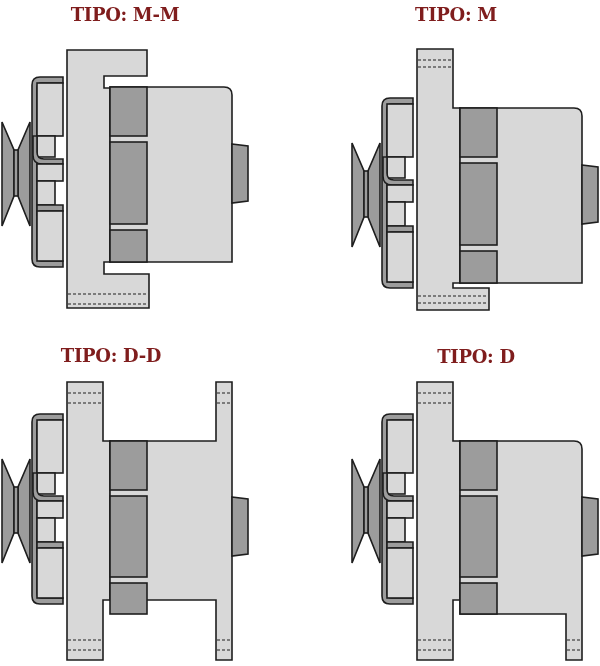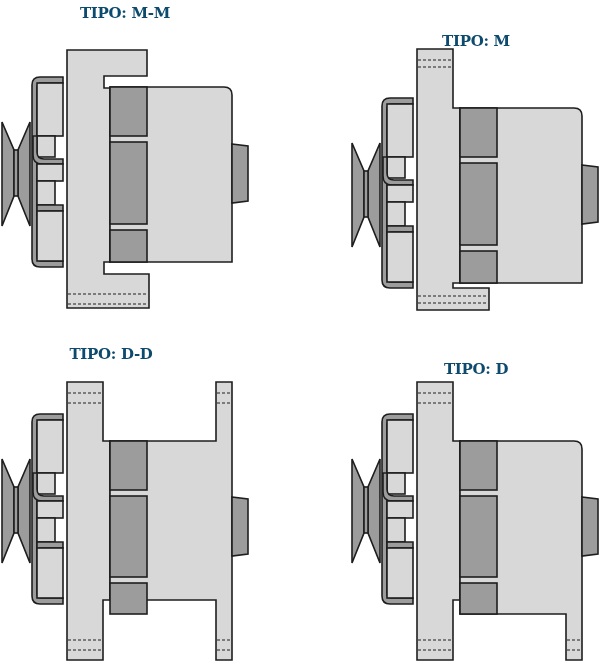--- a/index.html
+++ b/index.html
@@ -1,38 +1,38 @@
 <!DOCTYPE html>
 <html><head>
 <meta charset="utf-8">
 <style>
   html, body { margin: 0; padding: 0; background: #ffffff; }
   body { width: 600px; height: 666px; position: relative; overflow: hidden; font-family: "DejaVu Serif", serif; }
   .title {
     position: absolute;
     font-family: "DejaVu Serif", serif;
     font-weight: 900;
-    font-size: 15px;
+    font-size: 18px;
     letter-spacing: -0.3px;
-    color: #0c4a6e;
+    color: #7f1d1d;
     white-space: nowrap;
     transform: translateX(-50%);
   }
   svg.panel { position: absolute; left: 0; top: 0; overflow: visible; }
   .lt { fill: #d8d8d8; stroke: #1e1e1e; stroke-width: 1.6; stroke-linejoin: miter; }
   .dk { fill: #9c9c9c; stroke: #1e1e1e; stroke-width: 1.6; }
   .dash { stroke: #1e1e1e; stroke-width: 1.2; stroke-dasharray: 3 2; fill: none; }
 </style>
 </head>
 <body>
 
 <div class="title" style="left:125px; top:4px;">TIPO: M-M</div>
-<div class="title" style="left:476px; top:4px;margin-top:28px;">TIPO: M</div>
+<div class="title" style="left:456px; top:4px;">TIPO: M</div>
 <div class="title" style="left:111px; top:345px;">TIPO: D-D</div>
-<div class="title" style="left:476px; top:360px;">TIPO: D</div>
+<div class="title" style="left:476px; top:346px;">TIPO: D</div>
 
 <svg class="panel" width="600" height="666" viewBox="0 0 600 666">
   <defs>
 
     <g id="frontend">
 
       <g>
         <path class="dk" d="M2,122 L14,150 L14,196 L2,226 Z"></path>
         <path class="dk" d="M30,122 L18,150 L18,196 L30,226 Z"></path>
         <rect class="dk" x="14" y="150" width="4" height="46"></rect>

